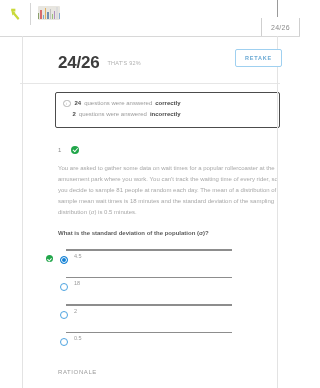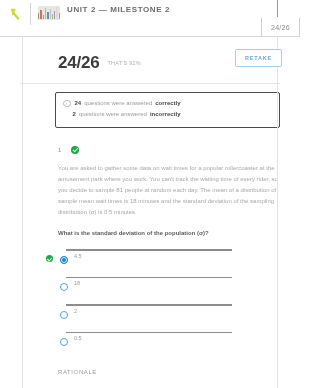--- a/index.html
+++ b/index.html
@@ -308,21 +308,20 @@
     <i style="height:9px;background:#d86a6a"></i>
     <i style="height:4px;background:#7aa7c7"></i>
     <i style="height:11px;background:#e0b060"></i>
     <i style="height:7px;background:#6f8fb0"></i>
     <i style="height:10px;background:#c2c2c2"></i>
     <i style="height:5px;background:#9bbf7a"></i>
     <i style="height:8px;background:#b08fc0"></i>
     <i style="height:12px;background:#dcdcdc"></i>
     <i style="height:6px;background:#88a8d0"></i>
   </div>
-  <div class="milestone-title">UNIT 2 — MILESTONE 2</div>
 
   <div class="topbar-tick"></div>
   <div class="topbar-right">
     <div class="score-divider-l"></div>
     <span class="topbar-score">24/26</span>
     <div class="score-divider-r"></div>
   </div>
 </div>
 
 <div class="gutter-line" style="left:22px;"></div>

